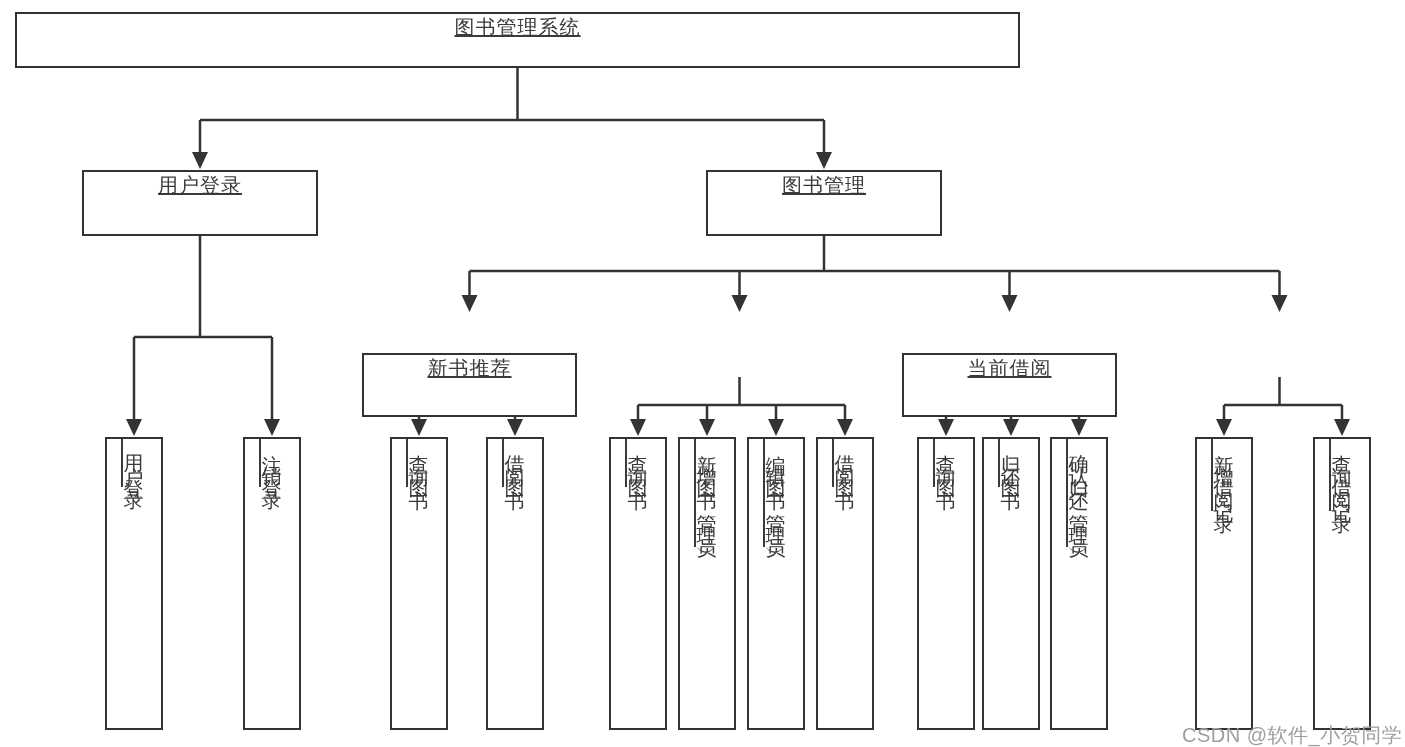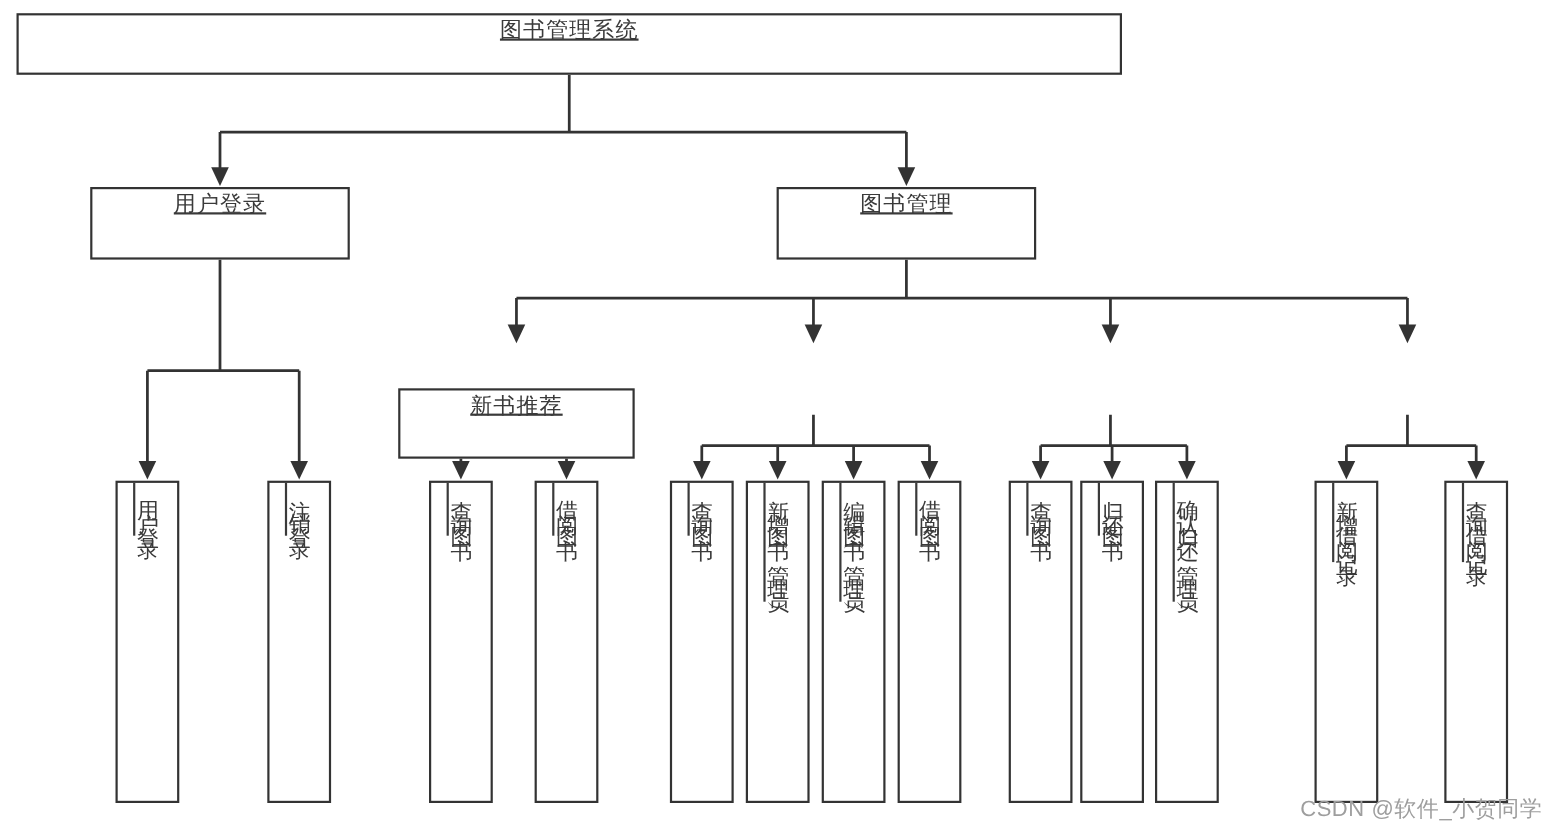--- a/index.html
+++ b/index.html
@@ -116,20 +116,23 @@
   <div class="box hbox-l2" style="left:82px">
     <span class="lbl">用户登录</span>
   </div>
   <div class="box hbox-l2" style="left:706px">
     <span class="lbl">图书管理</span>
   </div>
 
   <div class="box hbox-l3" style="left:362px">
     <span class="lbl">新书推荐</span>
   </div>
+  <div class="box hbox-l3" style="left:902px">
+    <span class="lbl">当前借阅</span>
+  </div>
 
   <div class="box vbox" style="left:105px">
     <span class="vlbl">用户登录</span>
   </div>
   <div class="box vbox" style="left:243px">
     <span class="vlbl">注销登录</span>
   </div>
 
   <div class="box vbox" style="left:390px">
     <span class="vlbl">查询图书</span>

